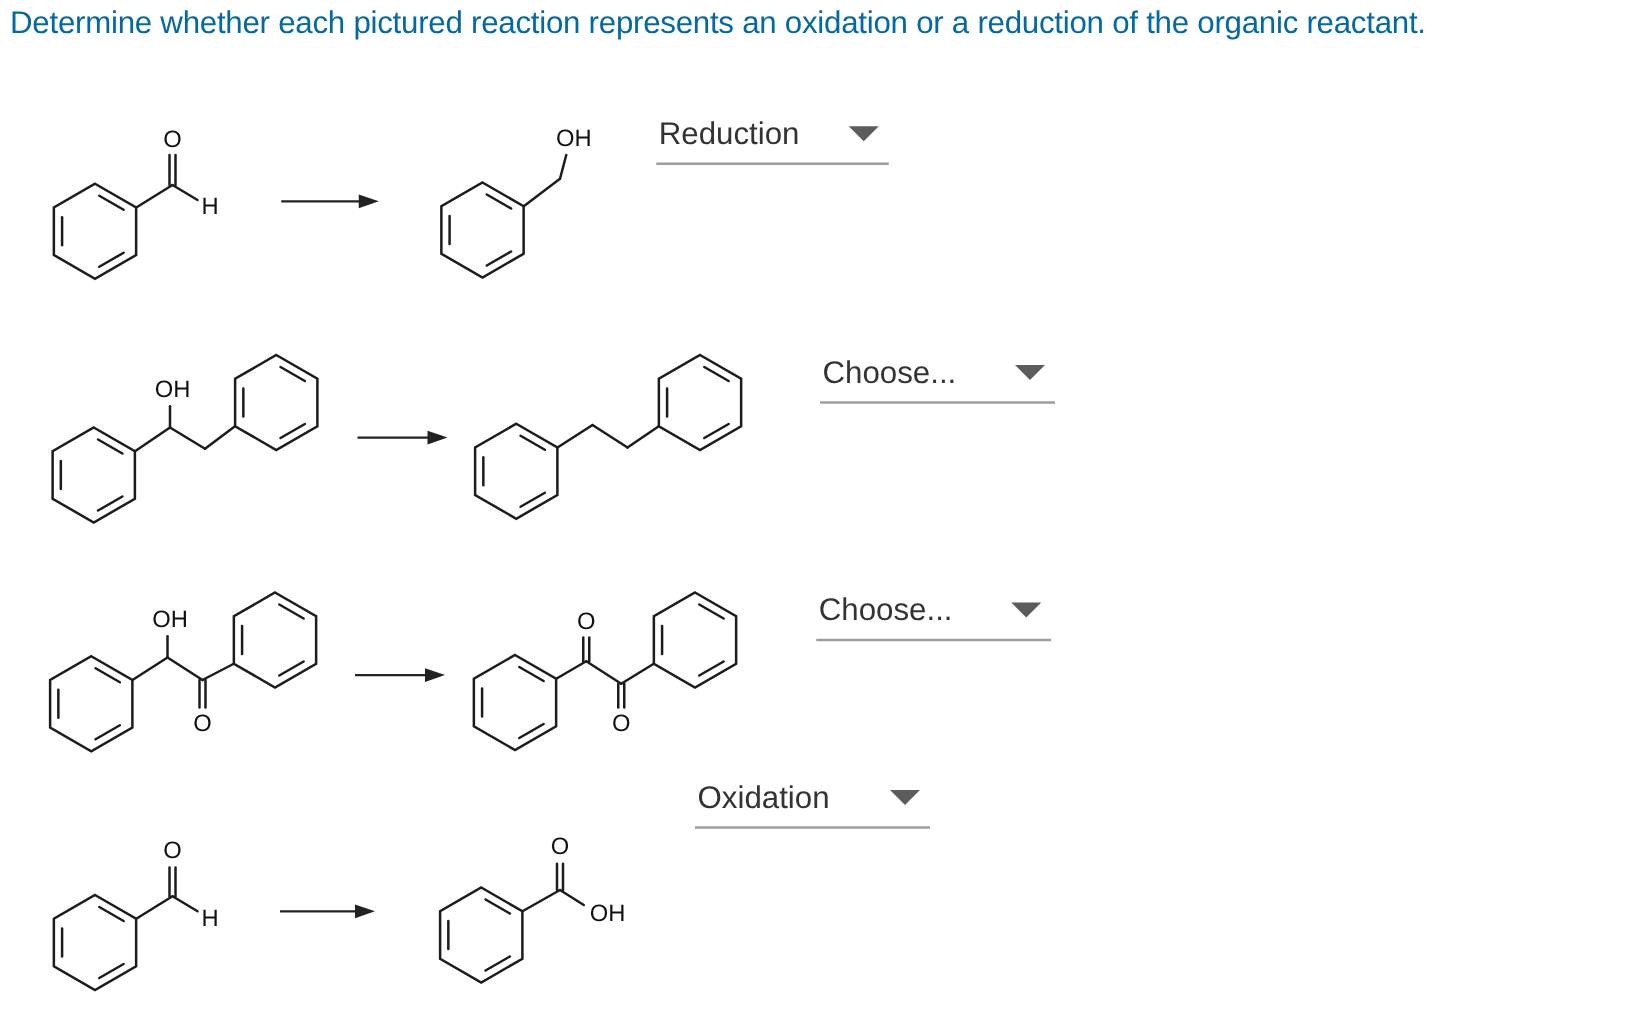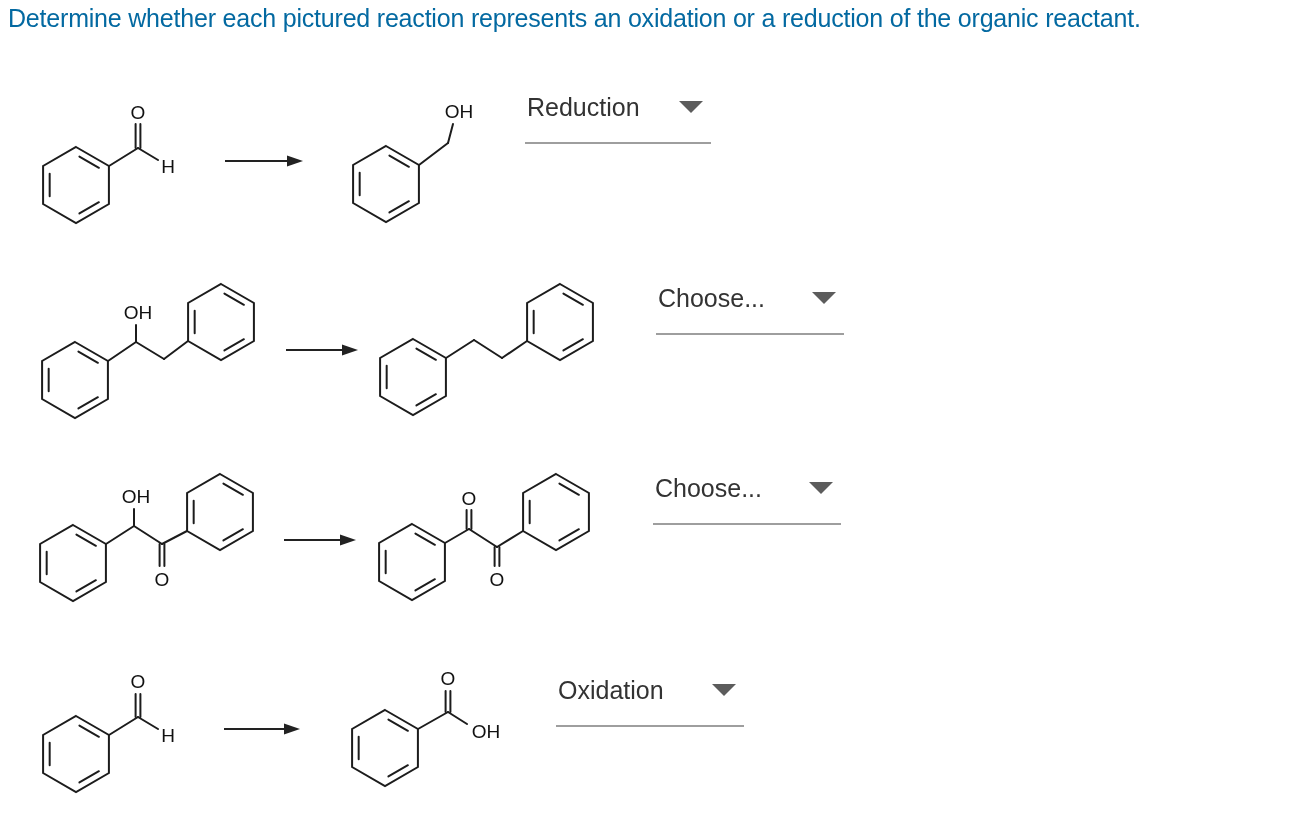--- a/index.html
+++ b/index.html
@@ -13,21 +13,21 @@
   }
   #canvas{position:absolute;left:0;top:0;}
   .mol line,.mol polygon{stroke:#1c1c1c;stroke-width:2;fill:none;stroke-linecap:round;}
   .mol text{
     font-family:"Liberation Sans", sans-serif;font-size:19px;fill:#111;
     text-anchor:middle;dominant-baseline:central;
   }
   .arrow line{stroke:#222;stroke-width:1.8;}
   .dropdown{
     position:absolute;display:flex;align-items:center;justify-content:space-between;
-    height:38px;border-bottom:2px solid #9e9e9e;padding:0 8px 16px 2px;cursor:pointer;
+    height:38px;border-bottom:2px solid #9e9e9e;padding:0 8px 4px 2px;cursor:pointer;
   }
   .dd-label{font-size:25px;color:#333;}
   .dd-arrow{
     width:0;height:0;border-left:12px solid transparent;border-right:12px solid transparent;
     border-top:12px solid #5c5c5c;
   }
 </style>
 </head>
 <body>
 
@@ -170,16 +170,16 @@
 <div class="dropdown" style="left:656px;top:279px;width:178px;">
   <span class="dd-label">Choose...</span>
   <span class="dd-arrow"></span>
 </div>
 
 <div class="dropdown" style="left:653px;top:469px;width:178px;">
   <span class="dd-label">Choose...</span>
   <span class="dd-arrow"></span>
 </div>
 
-<div class="dropdown" style="left:556px;top:671px;width:178px;">
+<div class="dropdown" style="left:556px;top:619px;width:178px;">
   <span class="dd-label">Oxidation</span>
   <span class="dd-arrow"></span>
 </div>
 
 </body></html>

